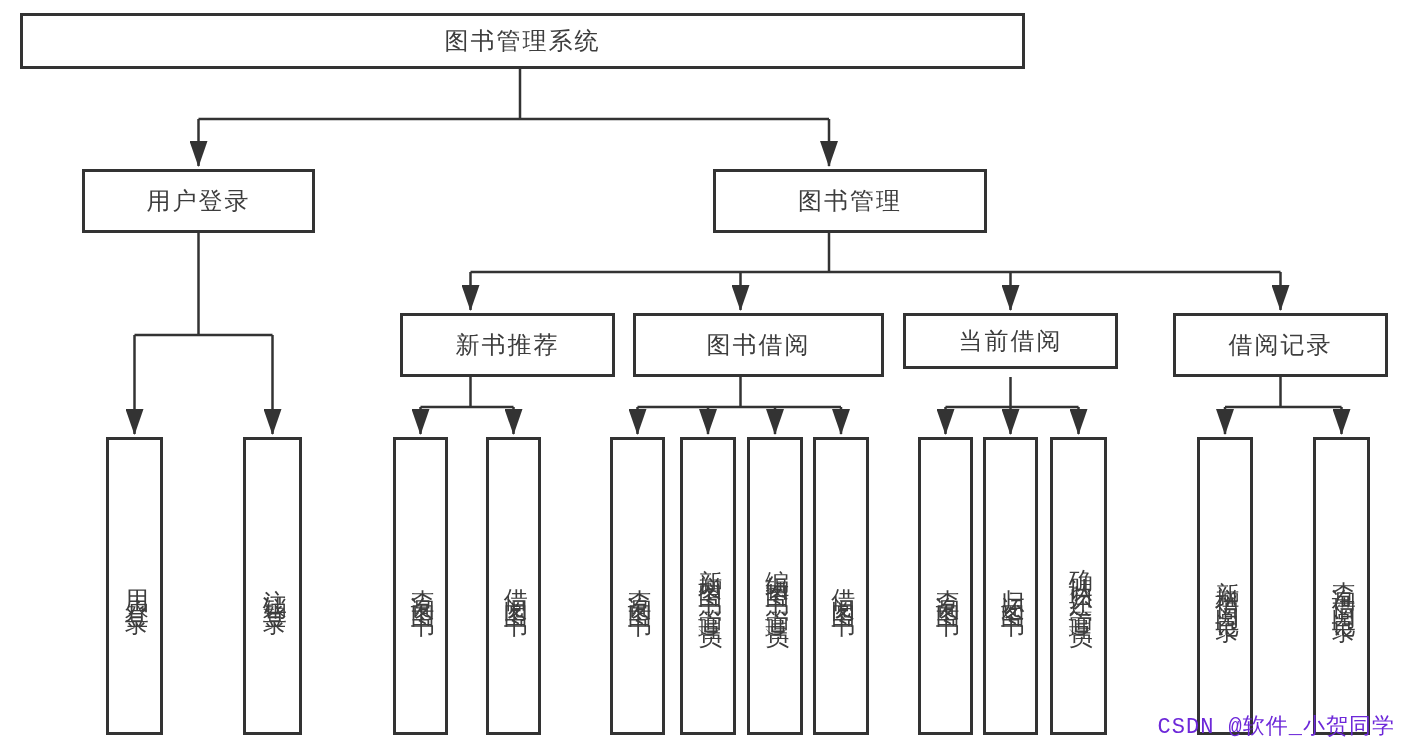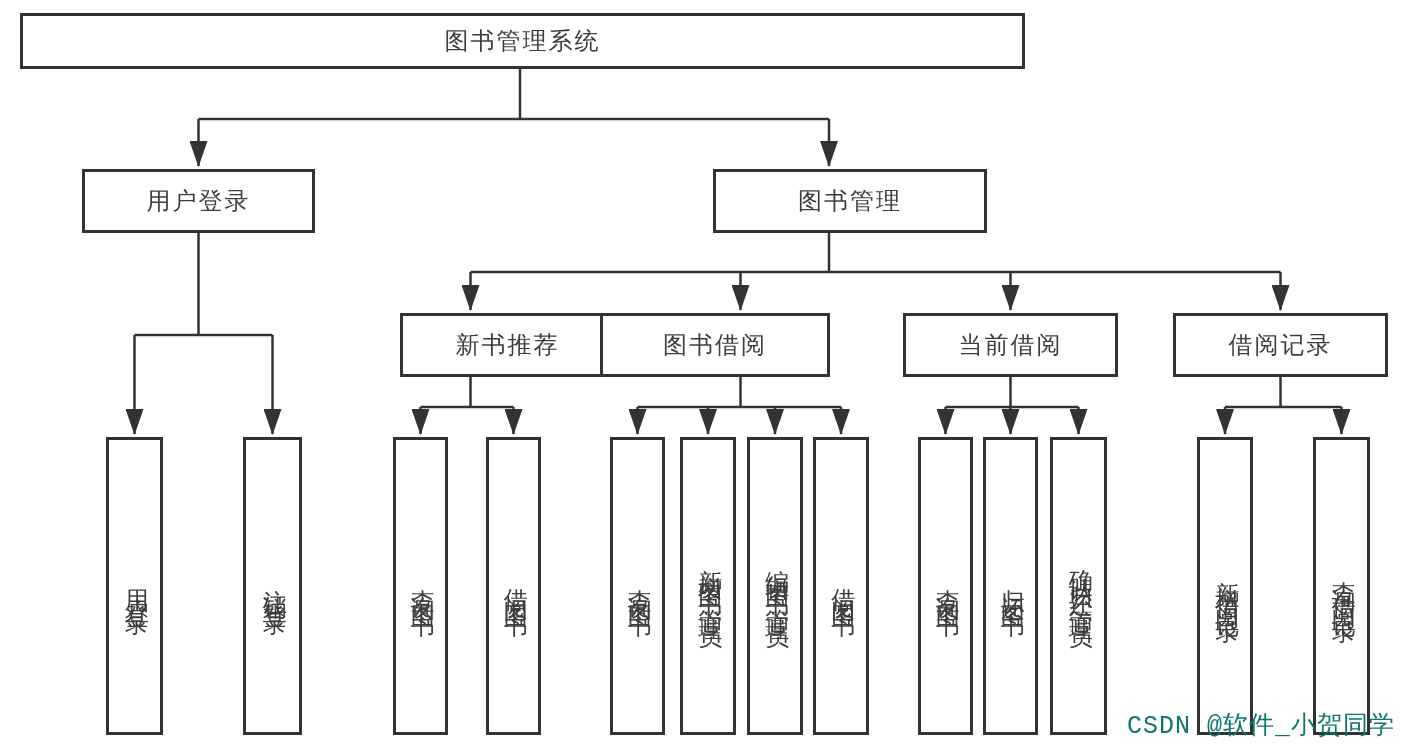--- a/index.html
+++ b/index.html
@@ -43,23 +43,23 @@
     text-orientation: mixed;
     font-size: 24px;
     letter-spacing: 8px;
     line-height: 1.1;
     color: #3d3d3d;
   }
   .watermark {
     position: absolute;
     right: 10px;
     bottom: 6px;
-    font-size: 25px;
+    font-size: 22px;
     letter-spacing: 1px;
-    color: #0f766e;
+    color: #6d28d9;
     z-index: 3;
     white-space: nowrap;
     margin-top: 38px;
   }
 </style>
 </head>
 <body>
 
 <div class="canvas">
 
@@ -127,24 +127,24 @@
   <div class="box" style="left:82px; top:169px; width:233px; height:64px;">
     <span class="h-label">用户登录</span>
   </div>
   <div class="box" style="left:713px; top:169px; width:274px; height:64px;">
     <span class="h-label">图书管理</span>
   </div>
 
   <div class="box" style="left:363px; top:313px; width:215px; height:64px;margin-left:37px;">
     <span class="h-label">新书推荐</span>
   </div>
-  <div class="box" style="left:600px; top:313px; width:230px; height:64px;">
+  <div class="box" style="left:633px; top:313px; width:251px; height:64px;">
     <span class="h-label">图书借阅</span>
   </div>
-  <div class="box" style="left:903px; top:313px; width:215px; height:64px;">
+  <div class="box" style="left:903px; top:313px; width:215px; height:56px;">
     <span class="h-label">当前借阅</span>
   </div>
   <div class="box" style="left:1173px; top:313px; width:215px; height:64px;">
     <span class="h-label">借阅记录</span>
   </div>
 
   <div class="box" style="left:106px; top:437px; width:57px; height:298px;">
     <span class="v-label">用户登录</span>
   </div>
   <div class="box" style="left:243px; top:437px; width:59px; height:298px;">

